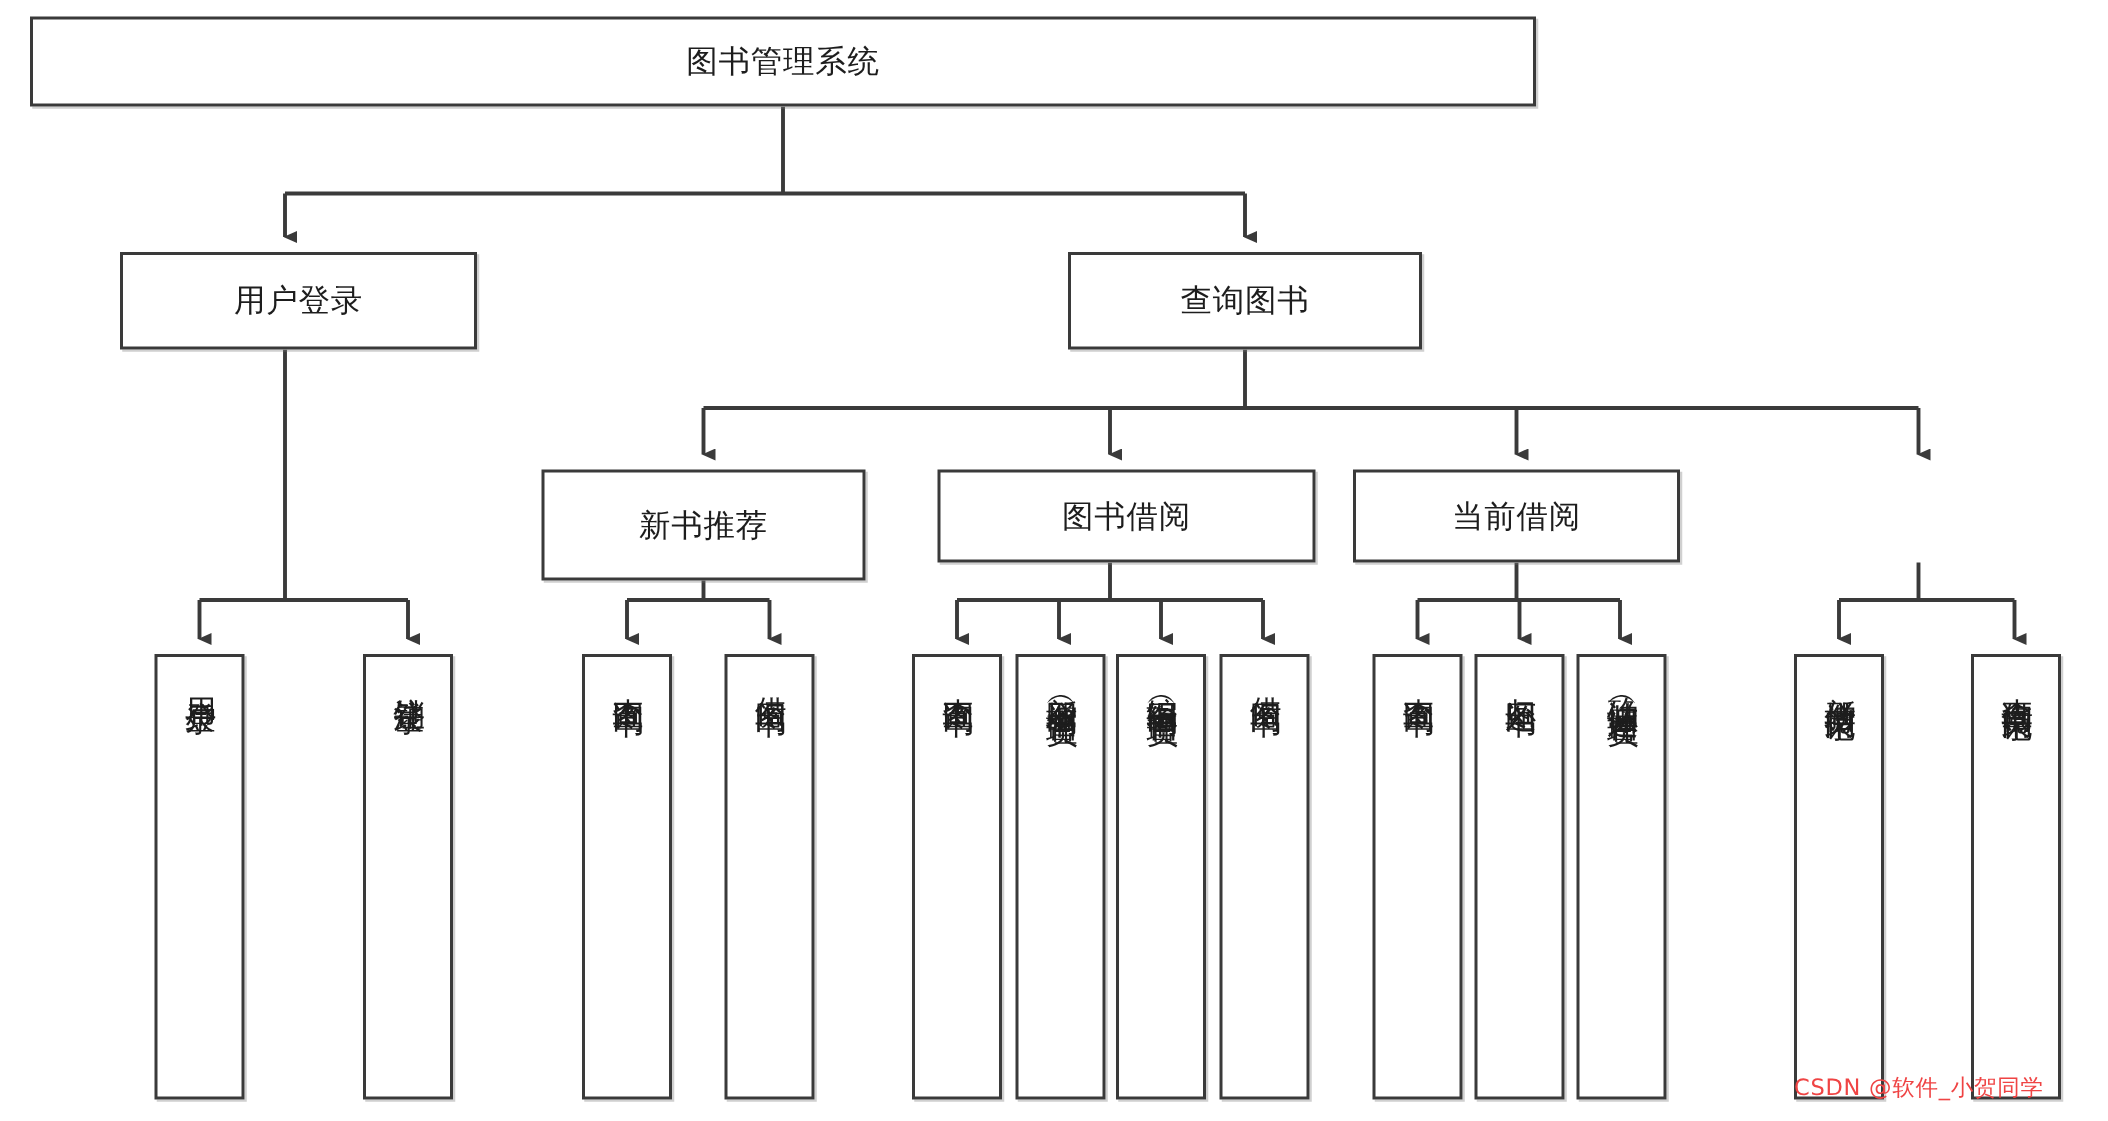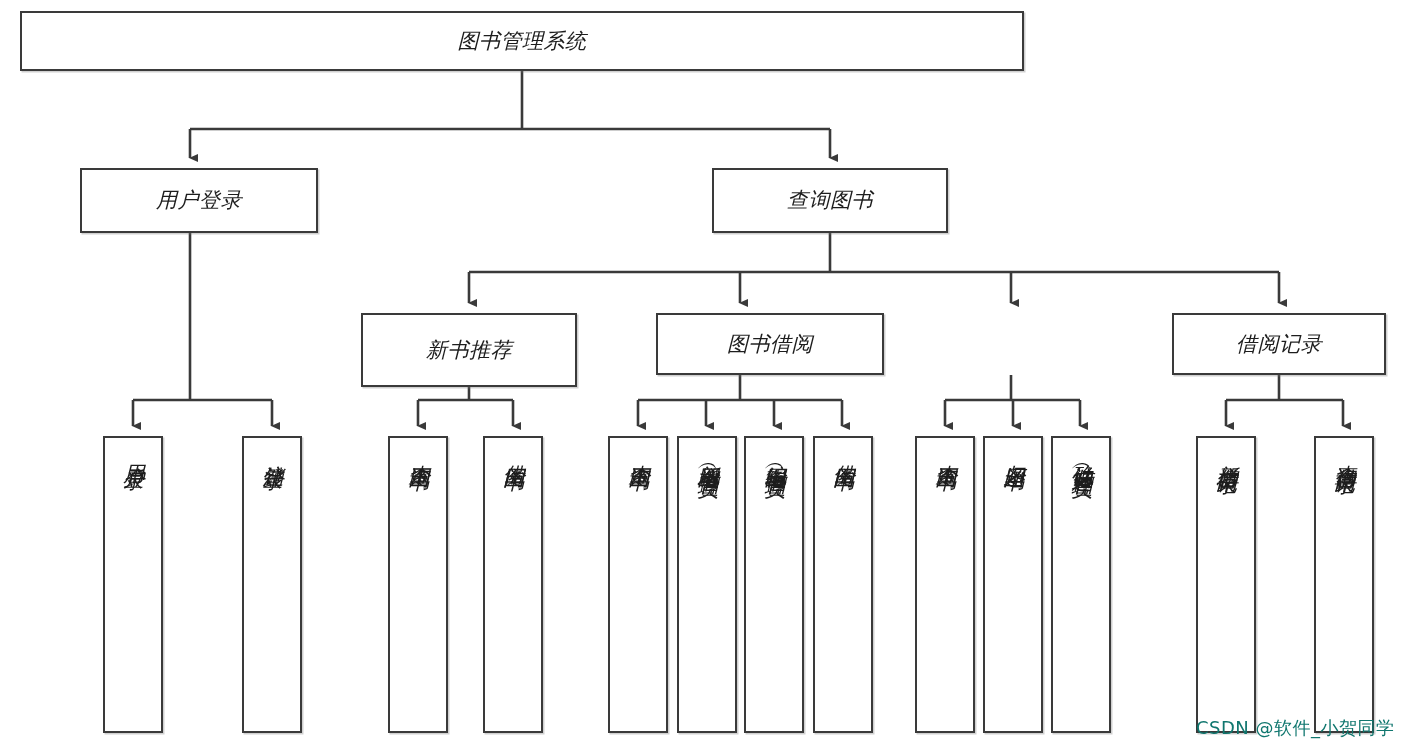--- a/index.html
+++ b/index.html
@@ -28,21 +28,20 @@
   }
   .node {
     position: absolute;
     box-sizing: border-box;
     border: 2.5px solid #3a3a3a;
     background: #ffffff;
     display: flex;
     align-items: center;
     justify-content: center;
     box-shadow: 1.5px 1.5px 0 rgba(120,120,120,0.35);
-    font-style: italic;
   }
   .node-label {
     color: #1d1d1d;
     font-size: 21px;
     line-height: 1.18;
     letter-spacing: 0.5px;
     white-space: nowrap;
     text-align: center;
   }
   
@@ -53,22 +52,22 @@
   .node.leaf .node-label {
     writing-mode: vertical-rl;
     text-orientation: upright;
     font-size: 21px;
     line-height: 1.32;
     letter-spacing: 2px;
     white-space: nowrap;
   }
   .watermark {
     position: absolute;
-    color: #0f766e;
-    font-size: 18px;
+    color: #ef4444;
+    font-size: 15px;
     letter-spacing: 0.5px;
     white-space: nowrap;
     user-select: none;
   }
 </style>
 </head>
 <body>
 
 <div id="diagram-root">
 
@@ -129,25 +128,25 @@
   <div class="node" style="left:80px; top:168px; width:238px; height:65px;">
     <span class="node-label">用户登录</span>
   </div>
   <div class="node" style="left:712px; top:168px; width:236px; height:65px;">
     <span class="node-label">查询图书</span>
   </div>
 
   <div class="node" style="left:361px; top:313px; width:216px; height:74px;">
     <span class="node-label">新书推荐</span>
   </div>
-  <div class="node" style="left:656px; top:313px; width:228px; height:62px;">
+  <div class="node" style="left:625px; top:313px; width:252px; height:62px;">
     <span class="node-label">图书借阅</span>
   </div>
-  <div class="node" style="left:1172px; top:313px; width:214px; height:62px;">
-    <span class="node-label">借阅记录</span>
+  <div class="node" style="left:902px; top:313px; width:218px; height:62px;">
+    <span class="node-label">当前借阅</span>
   </div>
 
   <div class="node leaf" style="left:103px; top:436px; width:60px; height:297px;">
     <span class="node-label">用户登录</span>
   </div>
   <div class="node leaf" style="left:242px; top:436px; width:60px; height:297px;">
     <span class="node-label">注销登录</span>
   </div>
 
   <div class="node leaf" style="left:388px; top:436px; width:60px; height:297px;">

